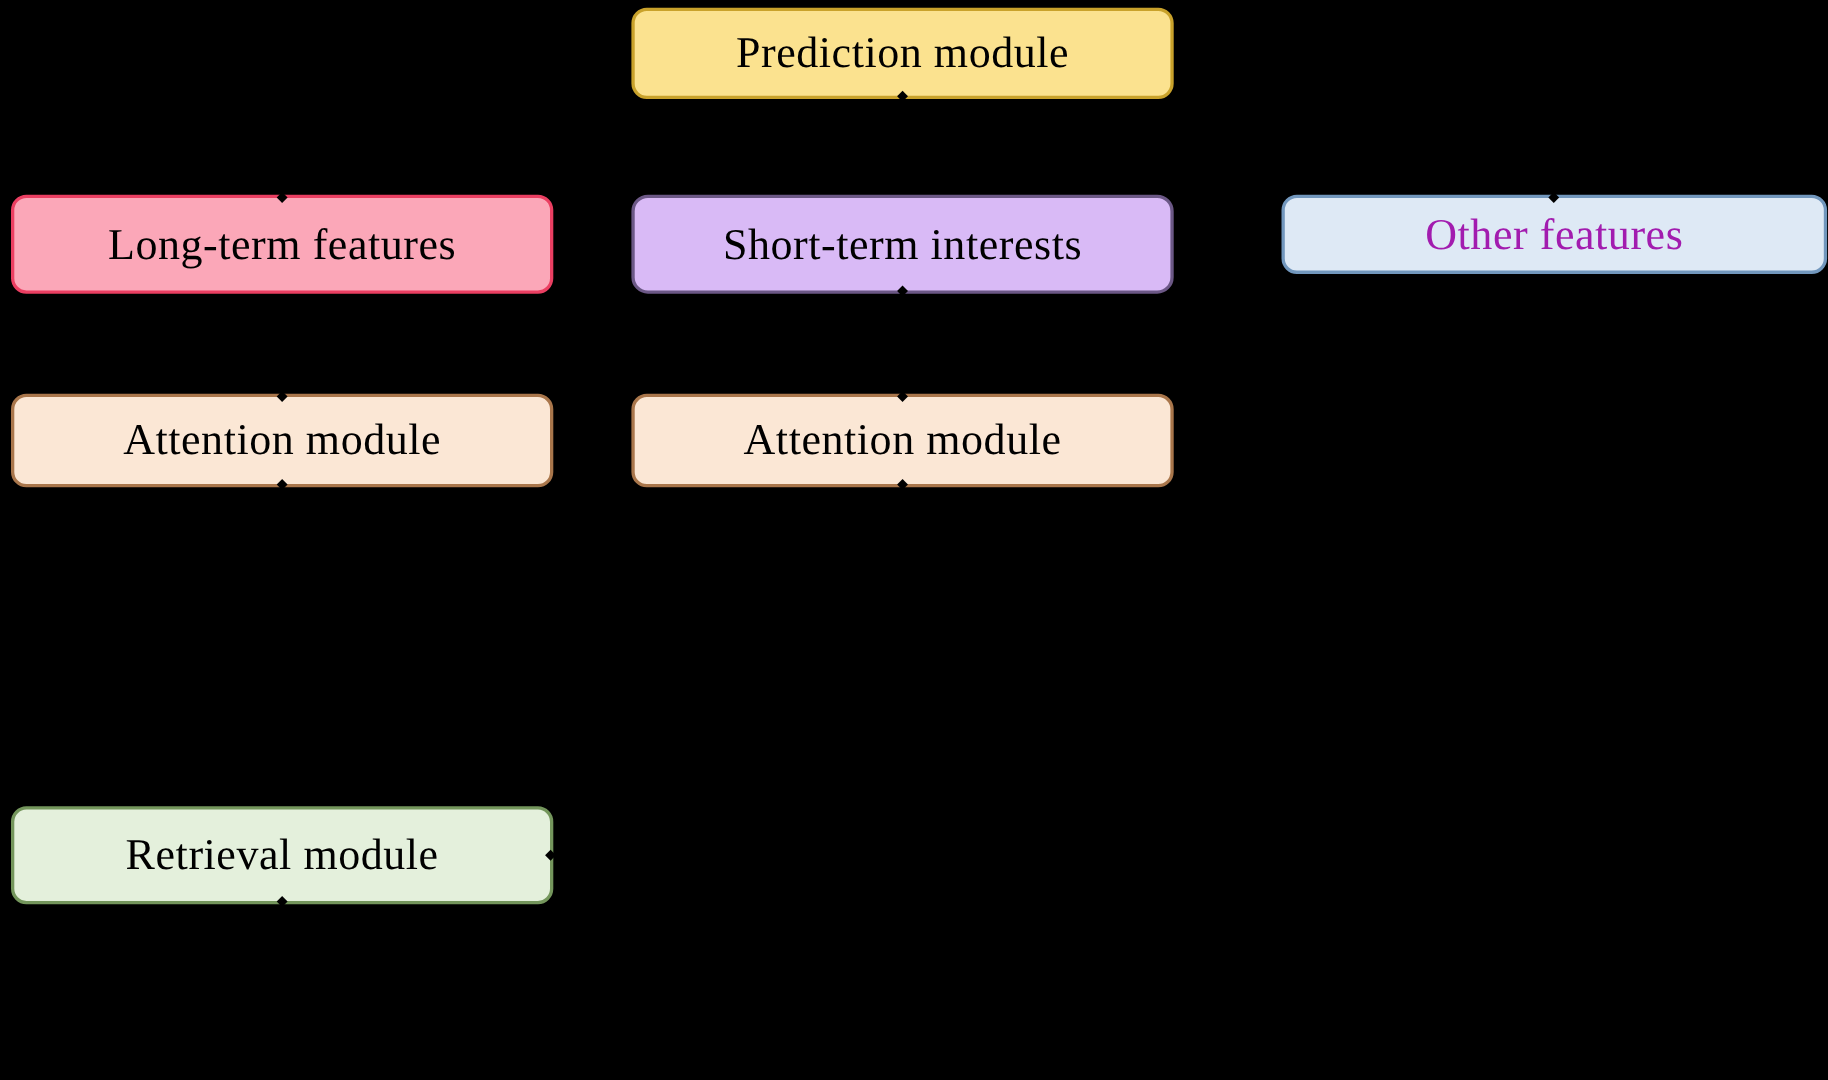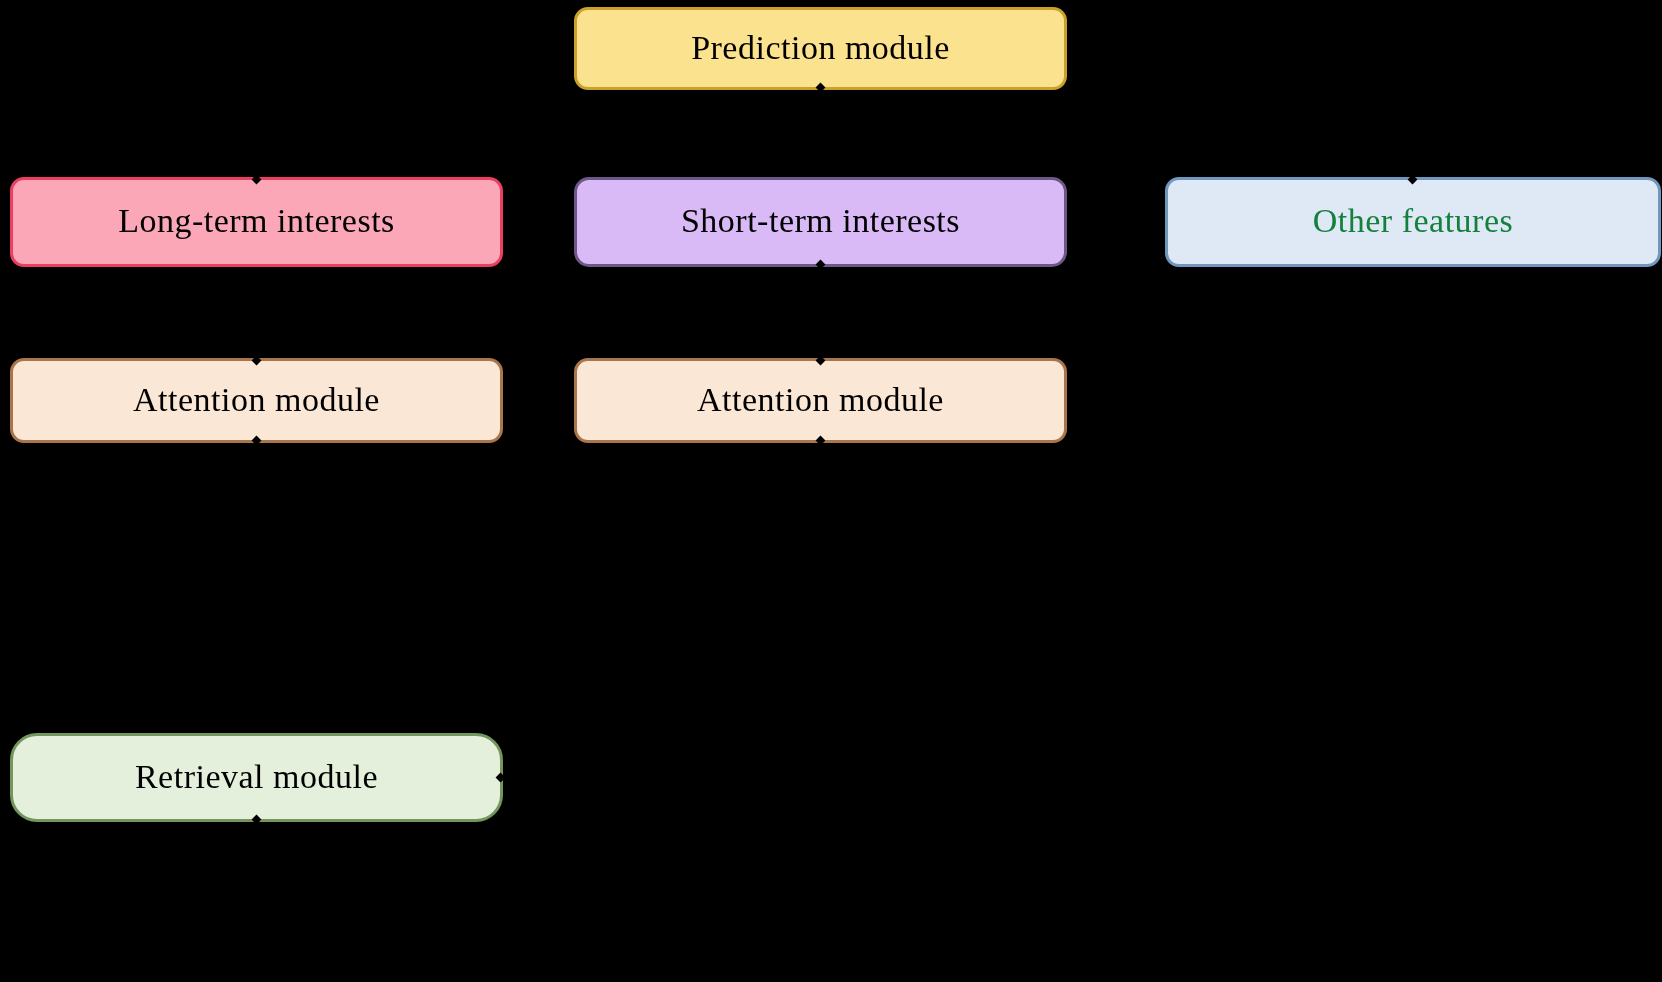--- a/index.html
+++ b/index.html
@@ -16,21 +16,21 @@
   }
   .node {
     position: absolute;
     box-sizing: border-box;
     border: 3px solid #000;
     border-radius: 14px;
     display: flex;
     align-items: center;
     justify-content: center;
     font-family: "Liberation Serif", "DejaVu Serif", serif;
-    font-size: 34px;
+    font-size: 40px;
     color: #000000;
     letter-spacing: 0.5px;
   }
   .node .label {
     white-space: nowrap;
     transform: translateY(-1px);
   }
   
   .tick {
     position: absolute;
@@ -45,39 +45,39 @@
 </style>
 </head>
 <body>
 
 <div class="stage" style="width: 1662px; height: 982px; background: rgb(0, 0, 0);">
     <div class="node" style="left: 574px; top: 7px; width: 493px; height: 83px; background: rgb(251, 226, 143); border-color: rgb(201, 162, 43); color: rgb(0, 0, 0);">
       <span class="label">Prediction module</span>
       <i class="tick tick-bottom"></i>
     </div>
     <div class="node" style="left: 10px; top: 177px; width: 493px; height: 90px; background: rgb(251, 167, 184); border-color: rgb(235, 63, 98); color: rgb(0, 0, 0);">
-      <span class="label">Long-term interests</span>
+      <span class="label">Long-term features</span>
       <i class="tick tick-top"></i>
     </div>
     <div class="node" style="left: 574px; top: 177px; width: 493px; height: 90px; background: rgb(217, 186, 246); border-color: rgb(108, 88, 134); color: rgb(0, 0, 0); border-radius: 15px;">
       <span class="label">Short-term interests</span>
       <i class="tick tick-bottom"></i>
     </div>
-    <div class="node" style="left: 1165px; top: 177px; width: 496px; height: 90px; background: rgb(222, 233, 245); border-color: rgb(114, 151, 189); color: #15803d;">
+    <div class="node" style="left: 1165px; top: 177px; width: 496px; height: 72px; background: rgb(222, 233, 245); border-color: rgb(114, 151, 189); color: #a21caf;">
       <span class="label">Other features</span>
       <i class="tick tick-top"></i>
     </div>
     <div class="node" style="left: 10px; top: 358px; width: 493px; height: 85px; background: rgb(251, 231, 213); border-color: rgb(169, 118, 75); color: rgb(0, 0, 0);">
       <span class="label">Attention module</span>
       <i class="tick tick-top"></i>
       <i class="tick tick-bottom"></i>
     </div>
     <div class="node" style="left: 574px; top: 358px; width: 493px; height: 85px; background: rgb(251, 231, 213); border-color: rgb(169, 118, 75); color: rgb(0, 0, 0);">
       <span class="label">Attention module</span>
       <i class="tick tick-top"></i>
       <i class="tick tick-bottom"></i>
     </div>
-    <div class="node" style="left: 10px; top: 733px; width: 493px; height: 89px; background: rgb(228, 240, 220); border-color: rgb(116, 150, 92); color: rgb(0, 0, 0); border-radius: 27px;">
+    <div class="node" style="left: 10px; top: 733px; width: 493px; height: 89px; background: rgb(228, 240, 220); border-color: rgb(116, 150, 92); color: rgb(0, 0, 0);">
       <span class="label">Retrieval module</span>
       <i class="tick tick-bottom"></i>
       <i class="tick tick-right"></i>
     </div>
   </div>
 
 </body></html>

